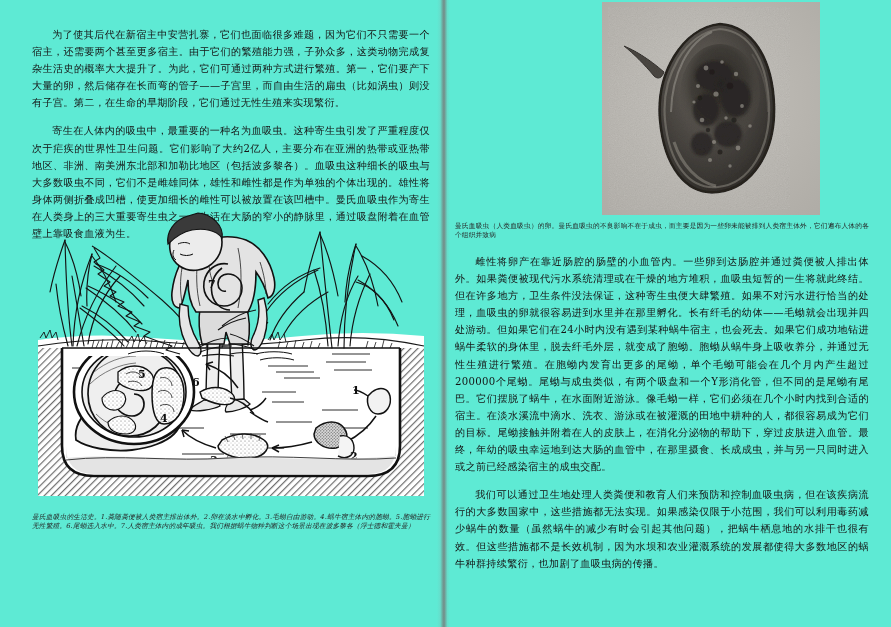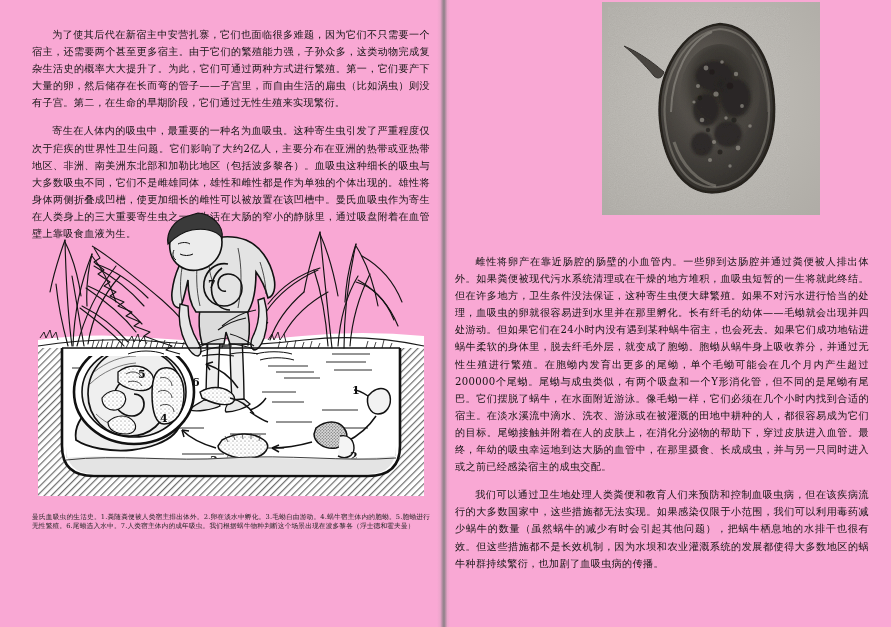--- a/index.html
+++ b/index.html
@@ -12,21 +12,21 @@
     height: 627px;
     overflow: hidden;
     font-family: "DejaVu Serif", "Liberation Serif", serif;
     color: #1a1a1a;
   }
 
   #page {
     position: relative;
     width: 891px;
     height: 627px;
-    background: #f9a8d4;
+    background: #5eead4;
   }
 
   
   .gutter {
     position: absolute;
     top: 0;
     left: 437px;
     width: 13px;
     height: 627px;
     background: linear-gradient(to right,
@@ -98,20 +98,21 @@
   .figure-illustration svg {
     display: block;
     width: 398px;
     height: 310px;
   }
   .fig-caption-left {
     position: absolute;
     left: 32px;
     top: 513px;
     width: 398px;
+    font-style: italic;
   }
 
   
   .figure-photo {
     position: absolute;
     left: 152px;
     top: 2px;
     width: 218px;
     height: 213px;
     background: #b9b6b1;
@@ -517,20 +518,23 @@
             <circle cx="106" cy="128" r="2.2"></circle>
               <circle cx="118" cy="150" r="2.5"></circle>
           </g>
 
           <path d="M72,140 C80,164 96,180 114,184" fill="none" stroke="#9b978e" stroke-width="3" opacity="0.5"></path>
           <path d="M150,52 C162,70 166,92 166,110" fill="none" stroke="#6e6a63" stroke-width="2" opacity="0.45"></path>
         </g>
       </svg>
     </div>
 
+    <div class="fig-caption-right">
+      <p class="caption">曼氏血吸虫（人类血吸虫）的卵。曼氏血吸虫的不良影响不在于成虫，而主要是因为一些卵未能被排到人类宿主体外，它们遍布人体的各个组织并致病</p>
+    </div>
 
     <div class="right-body">
       <p class="body-text indent">雌性将卵产在靠近肠腔的肠壁的小血管内。一些卵到达肠腔并通过粪便被人排出体外。如果粪便被现代污水系统清理或在干燥的地方堆积，血吸虫短暂的一生将就此终结。但在许多地方，卫生条件没法保证，这种寄生虫便大肆繁殖。如果不对污水进行恰当的处理，血吸虫的卵就很容易进到水里并在那里孵化。长有纤毛的幼体——毛蚴就会出现并四处游动。但如果它们在24小时内没有遇到某种蜗牛宿主，也会死去。如果它们成功地钻进蜗牛柔软的身体里，脱去纤毛外层，就变成了胞蚴。胞蚴从蜗牛身上吸收养分，并通过无性生殖进行繁殖。在胞蚴内发育出更多的尾蚴，单个毛蚴可能会在几个月内产生超过200000个尾蚴。尾蚴与成虫类似，有两个吸盘和一个Y形消化管，但不同的是尾蚴有尾巴。它们摆脱了蜗牛，在水面附近游泳。像毛蚴一样，它们必须在几个小时内找到合适的宿主。在淡水溪流中滴水、洗衣、游泳或在被灌溉的田地中耕种的人，都很容易成为它们的目标。尾蚴接触并附着在人的皮肤上，在消化分泌物的帮助下，穿过皮肤进入血管。最终，年幼的吸虫幸运地到达大肠的血管中，在那里摄食、长成成虫，并与另一只同时进入或之前已经感染宿主的成虫交配。</p>
       <p class="body-text indent">我们可以通过卫生地处理人类粪便和教育人们来预防和控制血吸虫病，但在该疾病流行的大多数国家中，这些措施都无法实现。如果感染仅限于小范围，我们可以利用毒药减少蜗牛的数量（虽然蜗牛的减少有时会引起其他问题），把蜗牛栖息地的水排干也很有效。但这些措施都不是长效机制，因为水坝和农业灌溉系统的发展都使得大多数地区的蜗牛种群持续繁衍，也加剧了血吸虫病的传播。</p>
 
     </div>
   </div>
 
 </div>
 

